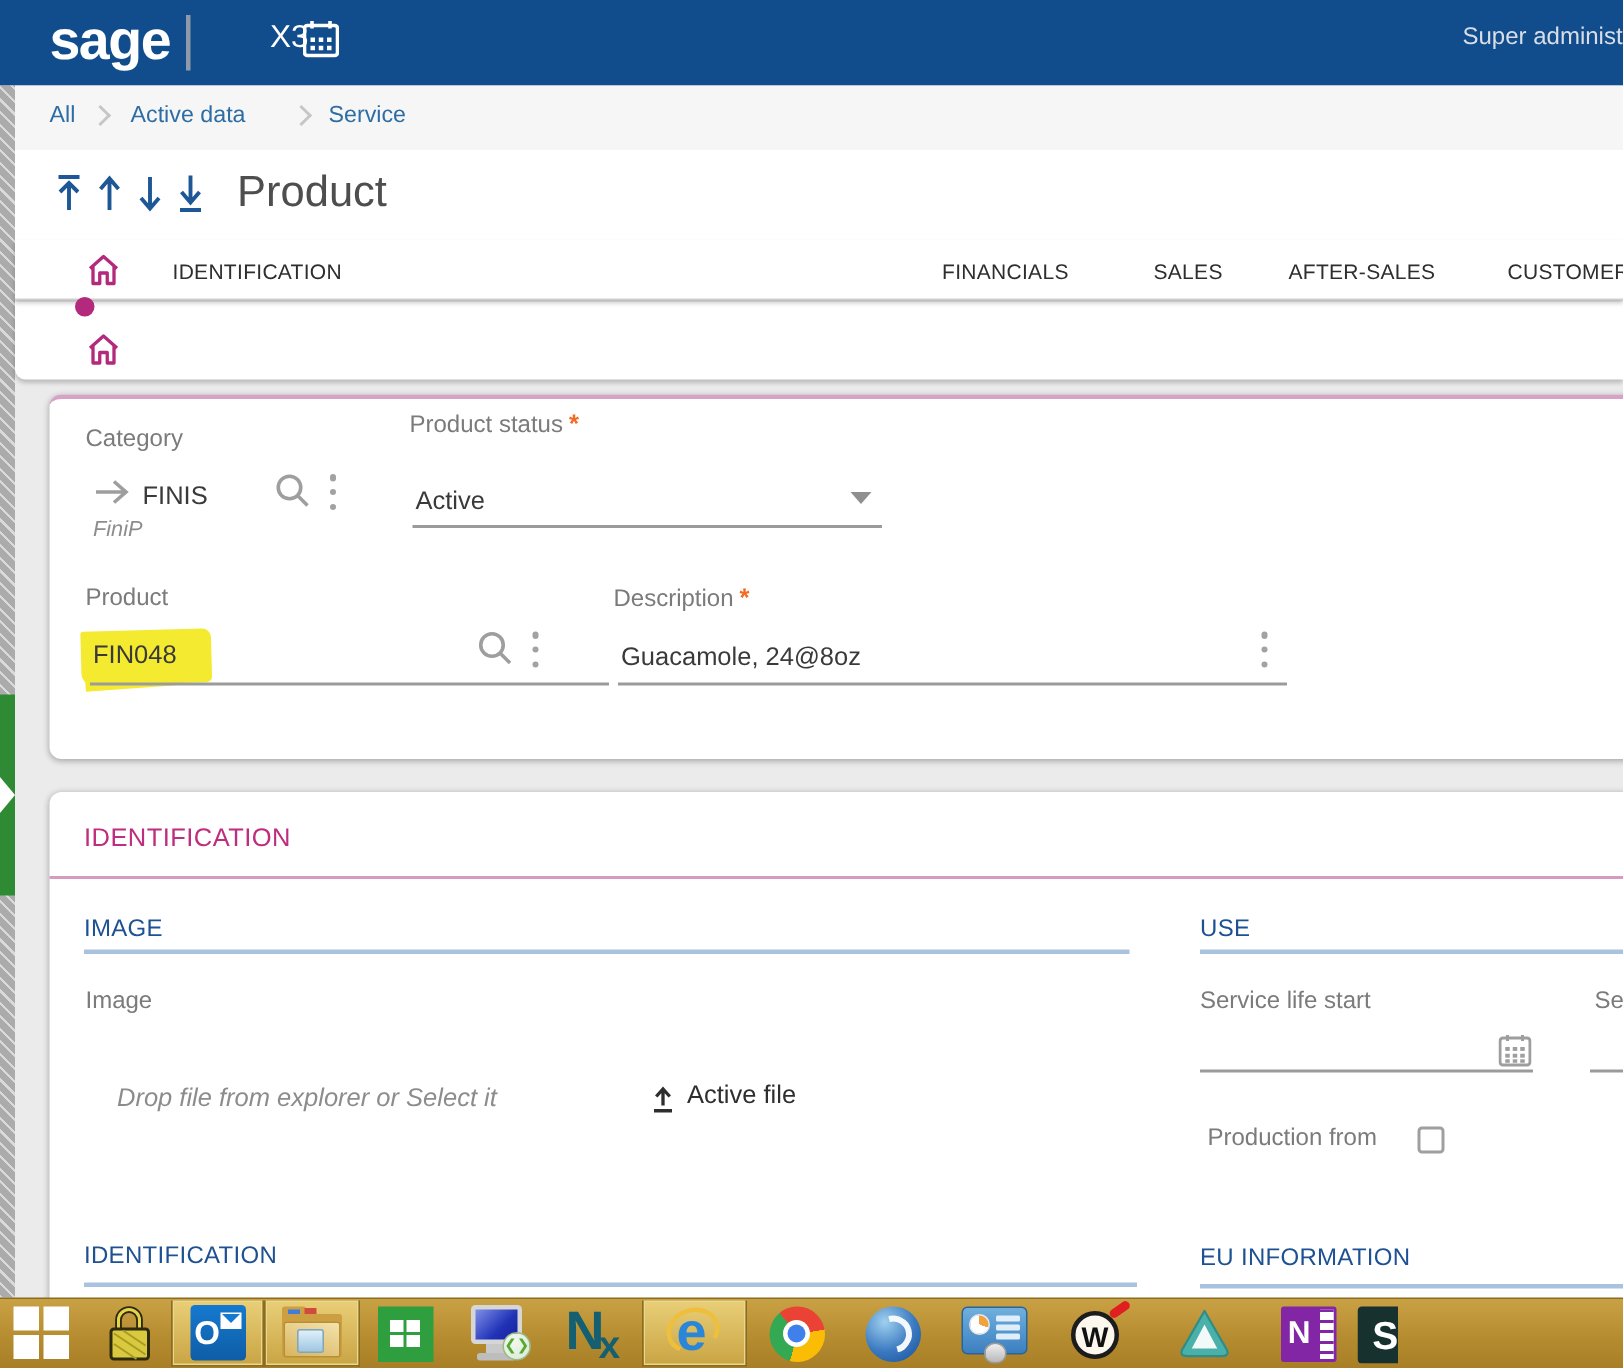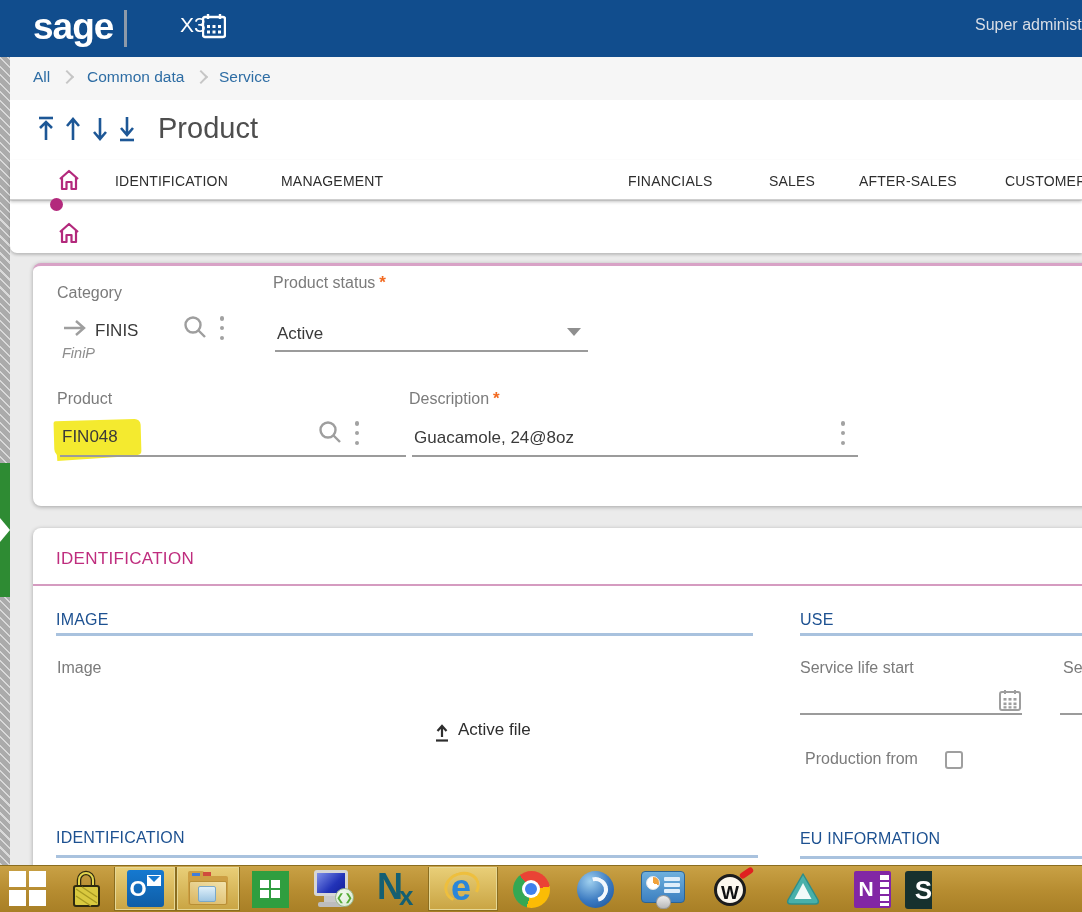--- a/index.html
+++ b/index.html
@@ -186,21 +186,21 @@
     <div class="topbar-user">Super administrator</div>
   </div>
 
   <div class="left-strip"></div>
   <div class="left-strip-green"></div>
   <div class="left-strip-arrow"></div>
 
   <div class="breadcrumb-bar">
     <span class="crumb" style="left:23px">All</span>
     <span class="crumb-sep" style="left:52px"></span>
-    <span class="crumb" style="left:77px">Common data</span>
+    <span class="crumb" style="left:77px">Active data</span>
     <span class="crumb-sep" style="left:186px"></span>
     <span class="crumb" style="left:209px">Service</span>
   </div>
 
   <div class="title-row">
     <div class="nav-arrow" style="left:25px">
       <svg width="22" height="28" viewBox="0 0 22 28">
           <path d="M4 3 H18" stroke="#1d5796" stroke-width="2.6" fill="none"></path>
           <path d="M11 25 V8 M5 13 L11 7 L17 13" stroke="#1d5796" stroke-width="2.6" fill="none"></path>
         </svg>
@@ -224,21 +224,20 @@
     <div class="page-title">Product</div>
   </div>
 
   <div class="tabbar">
     <div class="tab-home">
       <svg width="24" height="24" viewBox="0 0 24 24">
           <path d="M3 11 L12 3 L21 11 M5 9.5 V21 H9.5 V14 H14.5 V21 H19 V9.5" fill="none" stroke="#b3297c" stroke-width="2.2" stroke-linejoin="round"></path>
         </svg>
     </div>
     <div class="tab" style="left:105px">IDENTIFICATION</div>
-    <div class="tab" style="left:271px">MANAGEMENT</div>
     <div class="tab" style="left:618px">FINANCIALS</div>
     <div class="tab" style="left:759px">SALES</div>
     <div class="tab" style="left:849px">AFTER-SALES</div>
     <div class="tab" style="left:995px">CUSTOMERS</div>
   </div>
   <div class="active-dot"></div>
 
   <div class="subpanel">
     <div class="subpanel-home">
       <svg width="24" height="24" viewBox="0 0 24 24">
@@ -302,20 +301,21 @@
   </div>
 
   <div class="card card-2">
     <div class="sec-title-pink" style="left:23px; top:21px">IDENTIFICATION</div>
     <div class="sec-rule-pink" style="left:0; top:56px; width:1060px"></div>
 
     <div class="sub-title-blue" style="left:23px; top:83px">IMAGE</div>
     <div class="sub-rule-blue" style="left:23px; top:105px; width:697px"></div>
 
     <div class="f-label" style="left:24px; top:131px">Image</div>
+    <div class="drop-hint" style="left:45px; top:194px">Drop file from explorer or Select it</div>
     <div style="position:absolute; left:400px; top:195px; cursor:pointer">
       <svg width="18" height="20" viewBox="0 0 18 20">
           <path d="M9 14 V4 M4.5 8 L9 3 L13.5 8" fill="none" stroke="#2e2e2e" stroke-width="2.2"></path>
           <path d="M3 17.5 H15" stroke="#2e2e2e" stroke-width="2.2"></path>
         </svg>
     </div>
     <div class="select-file-btn" style="left:425px; top:192px">Active file</div>
 
     <div class="sub-title-blue" style="left:767px; top:83px">USE</div>
     <div class="sub-rule-blue" style="left:767px; top:105px; width:293px"></div>

